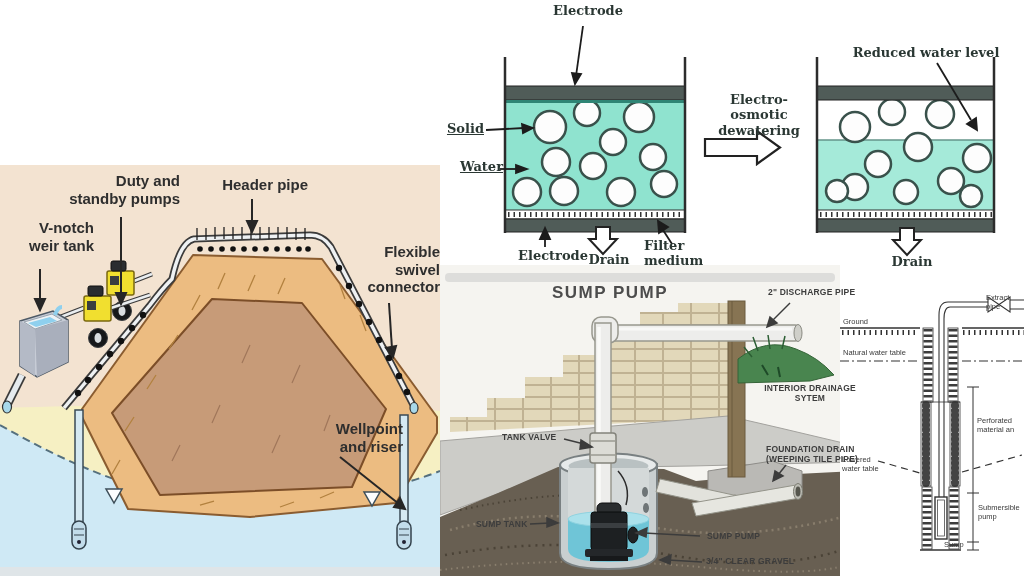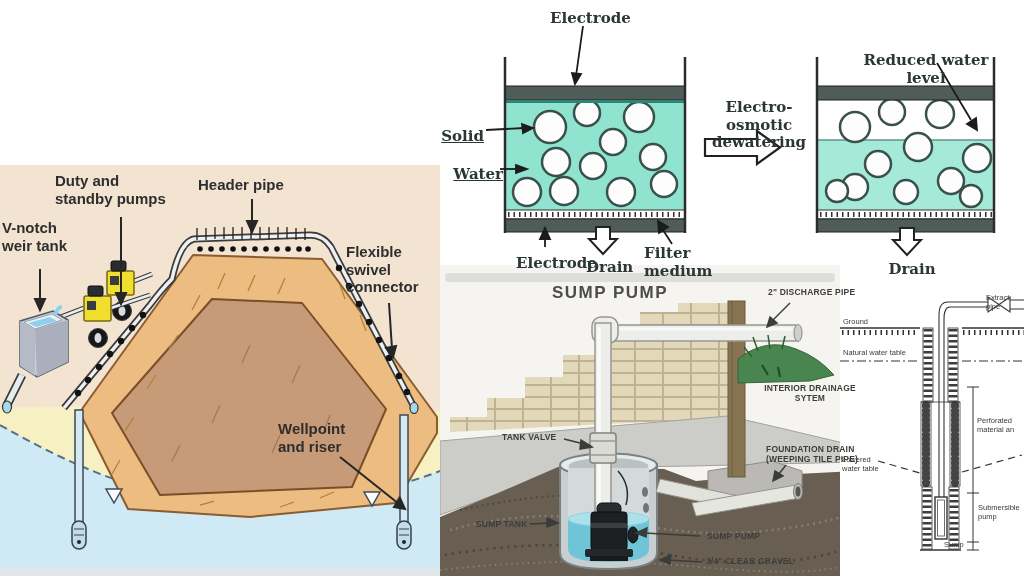--- a/index.html
+++ b/index.html
@@ -2,22 +2,22 @@
 <html><head>
 <meta charset="utf-8">
 <style>
   html,body{margin:0;padding:0;background:#fff;}
   #canvas{position:relative;width:1024px;height:576px;overflow:hidden;background:#ffffff;
           font-family:"Liberation Sans",sans-serif;}
   .abs{position:absolute;}
   .lbl{position:absolute;white-space:pre-line;line-height:1.18;}
   .lbl-title{font-family:"DejaVu Sans",sans-serif;font-size:45px;font-weight:800;
              color:#e41e2b;line-height:1.22;letter-spacing:0px;}
-  .lbl-wp{font-size:15px;font-weight:700;color:#2e2e2e;text-align:left;}
-  .lbl-eo{font-family:"DejaVu Serif",serif;font-size:15px;font-weight:600;color:#2a3733;margin-top:7px;}
+  .lbl-wp{font-size:15px;font-weight:700;color:#2e2e2e;text-align:right;}
+  .lbl-eo{font-family:"DejaVu Serif",serif;font-size:13px;font-weight:600;color:#2a3733;}
   .lbl-eo-c{text-align:center;}
   .lbl-eo-r{text-align:right;text-decoration:underline;}
   .lbl-sp{font-size:8.5px;font-weight:700;color:#3d3d3d;letter-spacing:.2px;}
   .lbl-sp-c{text-align:center;}
   .lbl-spt{font-size:17px;font-weight:700;color:#4c4c4c;letter-spacing:1.5px;text-align:center;}
   .lbl-dw{font-size:7.5px;font-weight:400;color:#3a3a3a;line-height:1.25;}
   .brickwall{position:absolute;left:0;top:0;width:418px;height:311px;
     background-color:#e2d8ba;
     background-image:
       repeating-linear-gradient(0deg, rgba(0,0,0,0) 0 10px, #c0b293 10px 12px),

